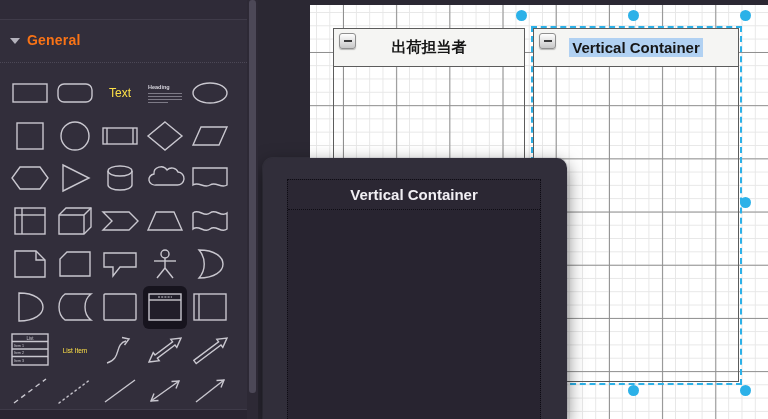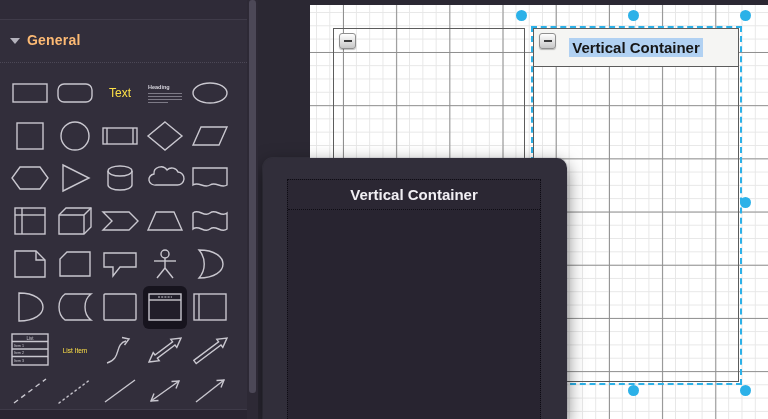--- a/index.html
+++ b/index.html
@@ -5,21 +5,21 @@
   html,body{margin:0;padding:0;}
   body{width:768px;height:419px;overflow:hidden;background:#2b2833;
        font-family:"Liberation Sans",sans-serif;position:relative;}
 
   
   #sidebar{position:absolute;left:0;top:0;width:247px;height:419px;background:#322e3b;}
   .sb-top{position:absolute;top:0;left:0;width:247px;height:19px;background:#2f2b38;border-bottom:1px solid #3f3b49;}
   .section-header{position:absolute;top:30px;left:0;width:247px;height:24px;cursor:pointer;}
   .tri{position:absolute;left:10px;top:8px;width:0;height:0;
        border-left:5px solid transparent;border-right:5px solid transparent;border-top:6px solid #b4b2bc;}
-  .sec-label{position:absolute;left:27px;top:2px;font-size:14px;font-weight:700;color:#fdba74;letter-spacing:.2px;}
+  .sec-label{position:absolute;left:27px;top:2px;font-size:14px;font-weight:700;color:#f97316;letter-spacing:.2px;}
   .sec-divider{position:absolute;top:62px;left:0;width:247px;border-top:1px dotted #4c4856;}
   .sb-bottom{position:absolute;top:409px;left:0;width:247px;height:10px;background:#292531;border-top:1px solid #3e3a48;}
   #tile-sel-bg{position:absolute;left:143px;top:286px;width:44px;height:43px;background:#17141e;border-radius:6px;}
   .tile{position:absolute;width:42px;height:38px;display:flex;align-items:center;justify-content:center;cursor:pointer;}
   .tile svg{overflow:visible;}
   .tile svg *{stroke:#c9c7cf;fill:none;stroke-width:1.4;}
   .tile svg text{fill:#c9c7cf;stroke:none;font-family:"Liberation Sans",sans-serif;}
   .lbl{color:#fde047;}
   .hd-wrap{width:34px;}
   .hd-title{font-size:5.5px;font-weight:700;color:#d6d4dc;line-height:7px;}
@@ -307,20 +307,23 @@
   </aside>
 
   <div id="sb-scroll">
     <div class="thumb"></div>
   </div>
 
   <div id="canvas">
     <div id="page"></div>
 
     <div class="swimlane" style="left:75px;top:28px;width:190px;height:352px;">
+      <div class="lane-header">
+        <span class="lane-title">出荷担当者</span>
+      </div>
       <div class="collapse-btn">
         <span class="minus"></span>
       </div>
     </div>
 
     <div class="swimlane" style="left:275px;top:28px;width:204px;height:352px;">
       <div class="lane-header">
         <span class="lane-title hl" style="background: rgb(177, 209, 242);">Vertical Container</span>
       </div>
       <div class="collapse-btn">

